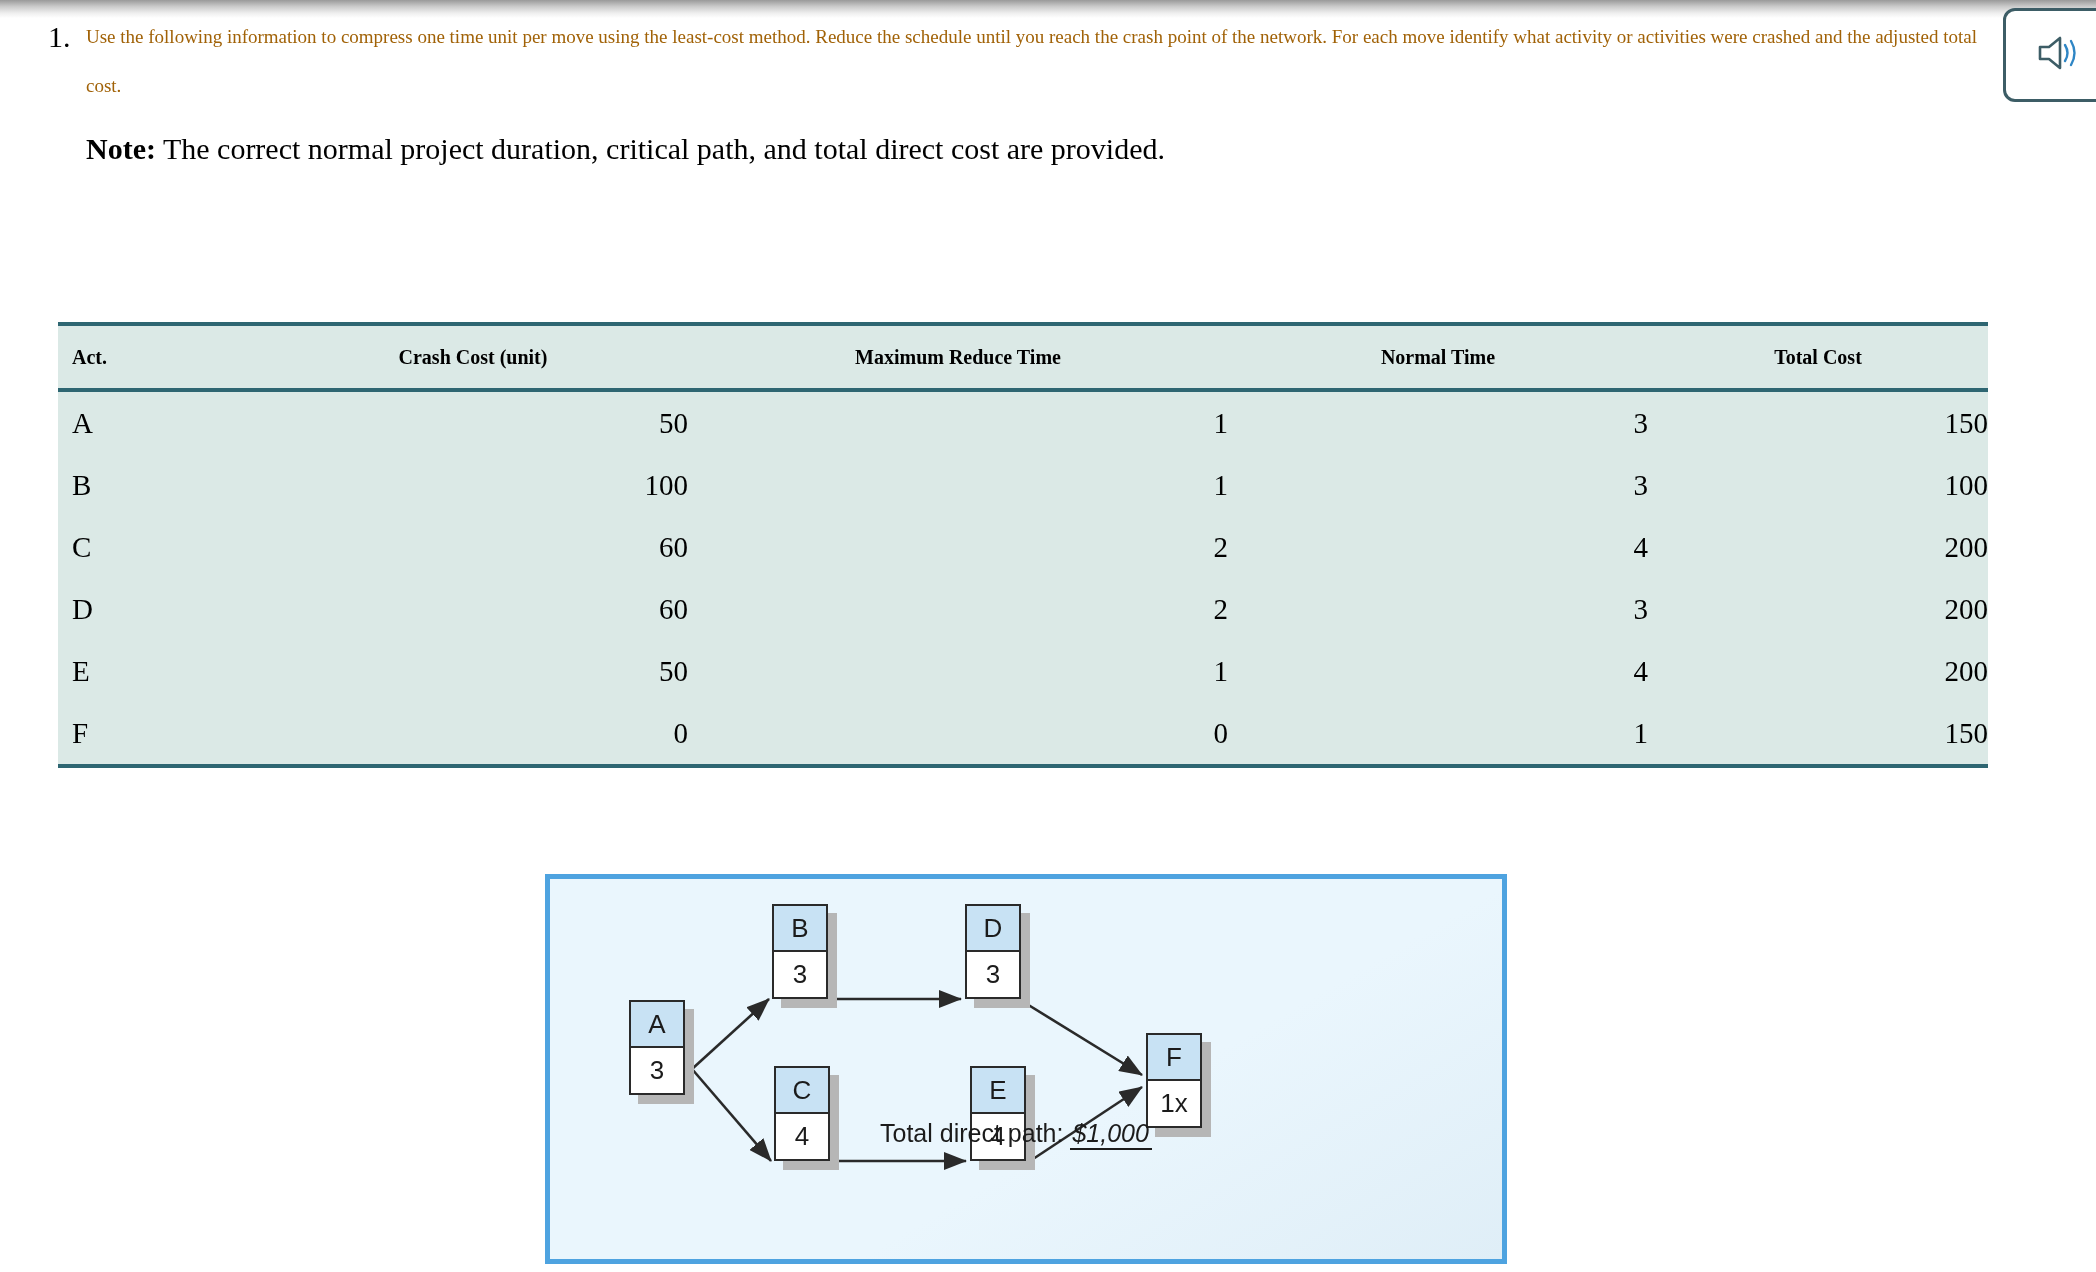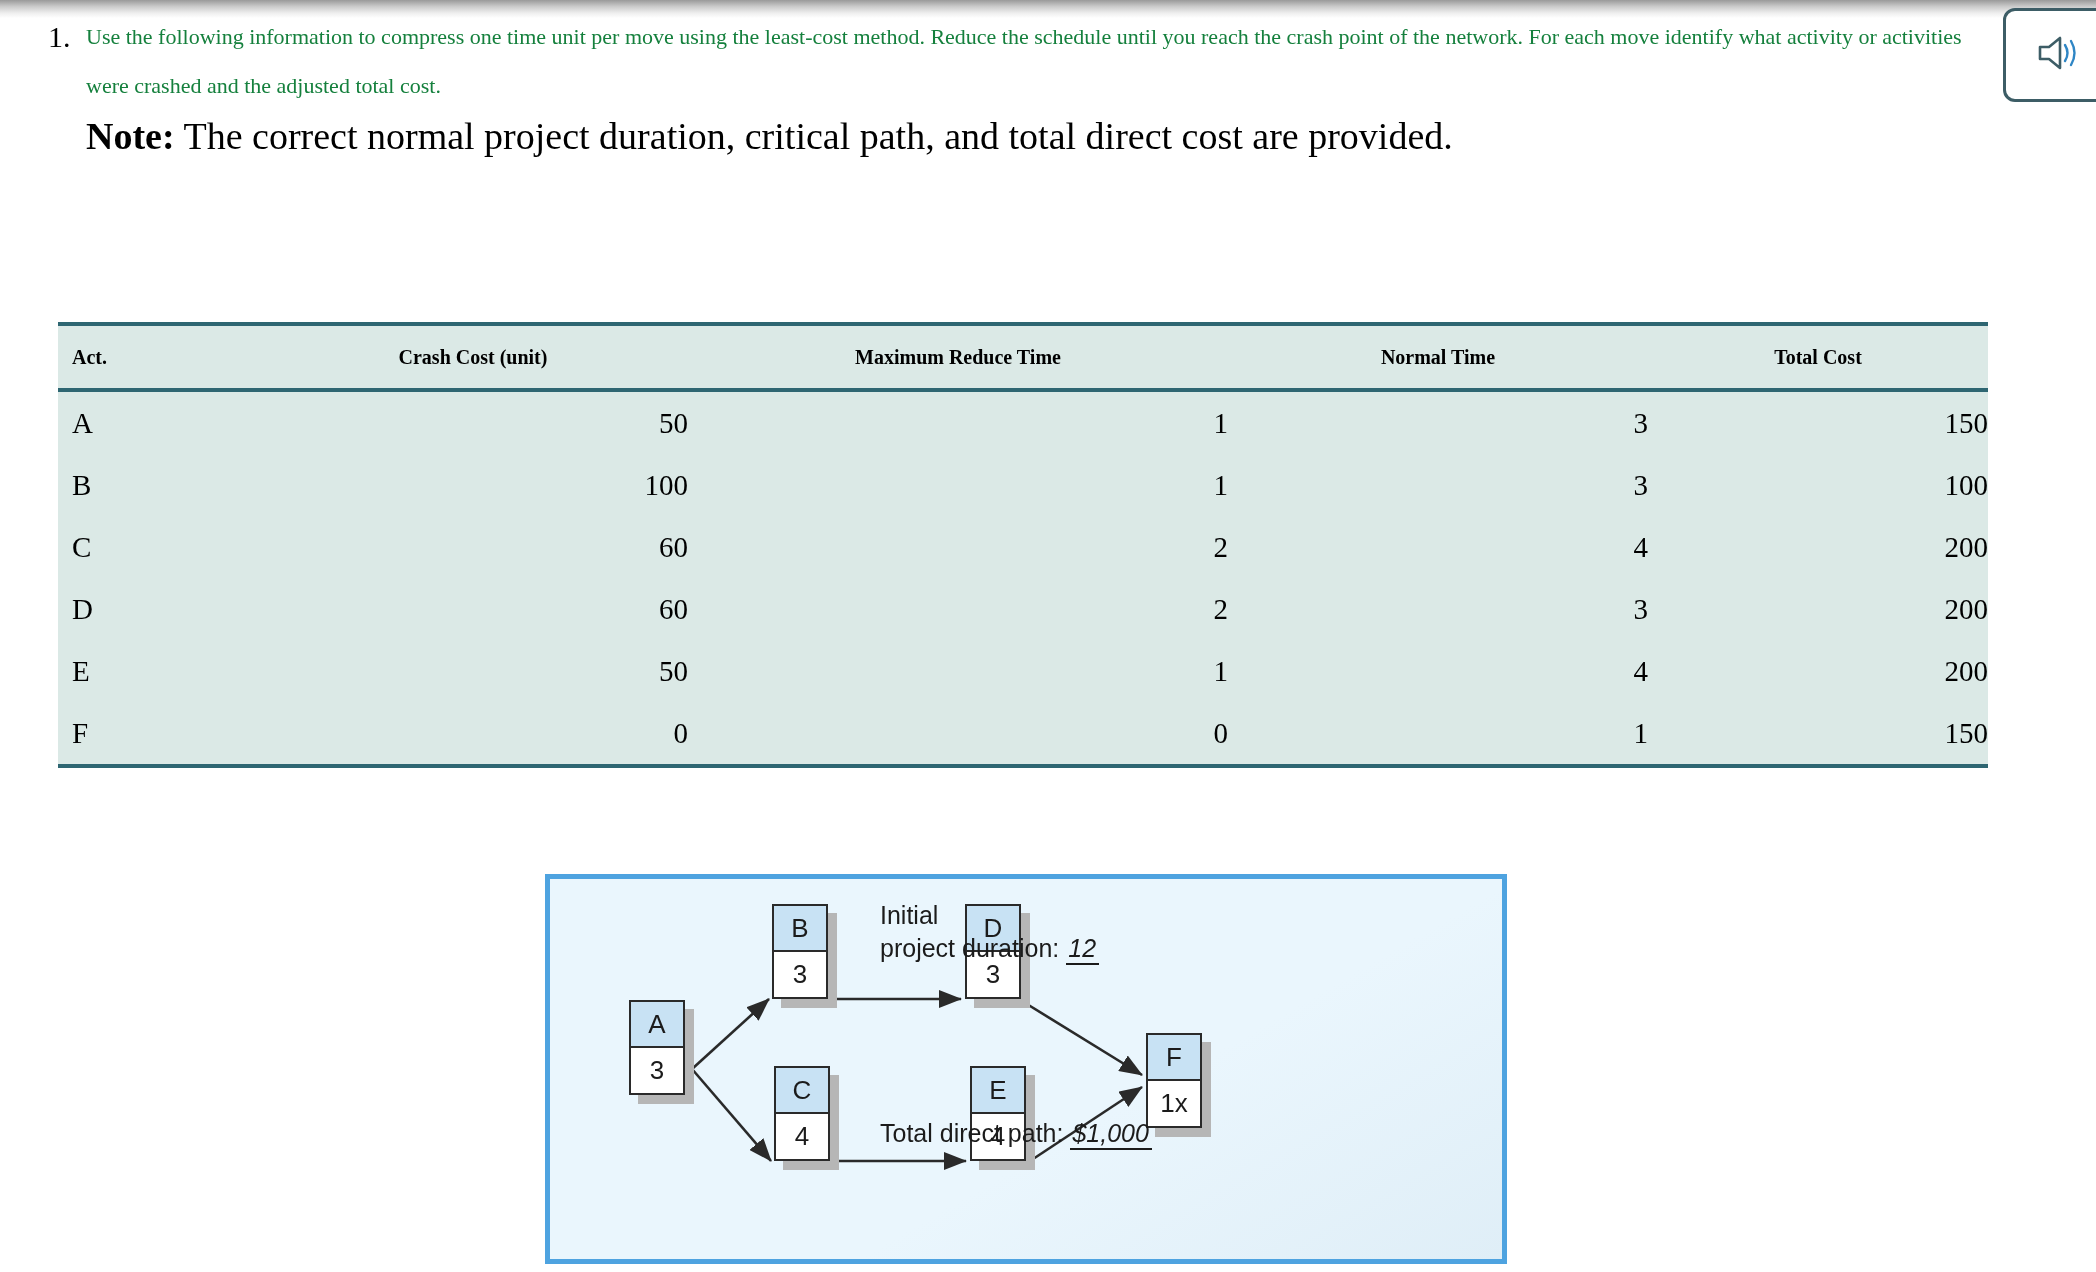--- a/index.html
+++ b/index.html
@@ -50,27 +50,27 @@
   }
   .q-num {
     width: 38px;
     flex: none;
     font-size: 30px;
     line-height: 49px;
     color: #000;
   }
   .q-body {
     flex: 1;
-    font-size: 22px;
+    font-size: 19px;
     line-height: 49px;
-    color: #15803d;
+    color: #a16207;
   }
   .q-note {
-    margin-top: 2px;
-    font-size: 38px;
+    margin-top: 14px;
+    font-size: 30px;
     line-height: 49px;
   }
   .q-note b { font-weight: bold; }
 
   
   #crash-table {
     position: absolute;
     left: 58px; top: 322px;
     width: 1930px;
     border-collapse: collapse;
@@ -307,25 +307,18 @@
     <div class="node-cell-top">E</div>
     <div class="node-cell-bot">4</div>
   </div>
 
   <div class="node-shadow" style="left:605px; top:163px;"></div>
   <div class="node" style="left:596px; top:154px;">
     <div class="node-cell-top">F</div>
     <div class="node-cell-bot">1x</div>
   </div>
 
-  <div class="annot" id="annot-duration">
-    <div>Initial</div>
-    <div>
-      <span>project duration:</span>
-      <span class="val">12</span>
-    </div>
-  </div>
 
   <div class="annot" id="annot-cost">
     <span>Total direct path:</span>
     <span class="val">$1,000</span>
   </div>
 </div>
 
 </body></html>

